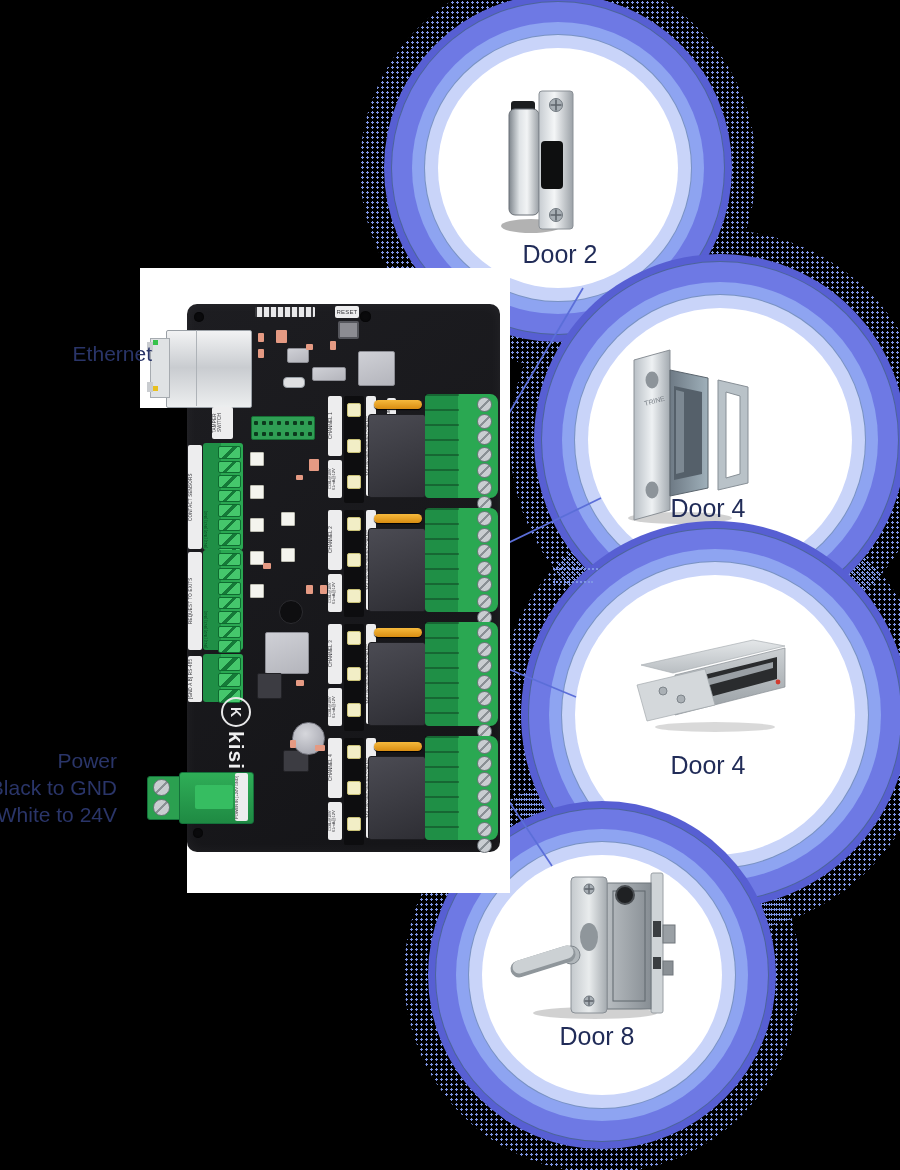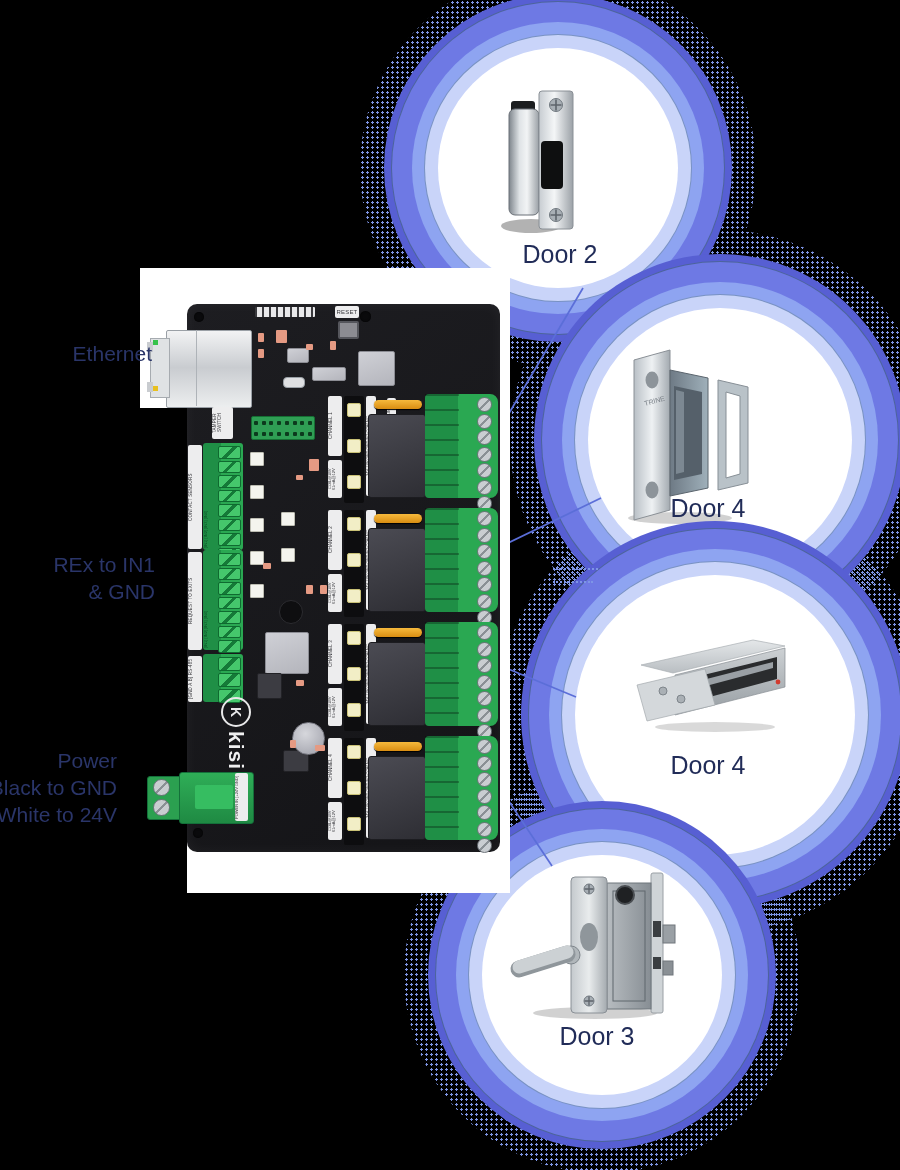--- a/index.html
+++ b/index.html
@@ -206,21 +206,21 @@
     <rect x="66" y="12" width="36" height="136" rx="4" fill="url(#q1)" stroke="#8a9096"></rect>
     <circle cx="84" cy="24" r="5" fill="#a8afb5" stroke="#70787f"></circle>
     <path d="M79.5 24h9M84 19.5v9" stroke="#5d646b" stroke-width="1.3"></path>
     <circle cx="84" cy="136" r="5" fill="#a8afb5" stroke="#70787f"></circle>
     <path d="M79.5 136h9M84 131.5v9" stroke="#5d646b" stroke-width="1.3"></path>
     <ellipse cx="84" cy="72" rx="9" ry="14" fill="#8f969b"></ellipse>
     <circle cx="66" cy="90" r="9" fill="#b0b6ba" stroke="#7e858b"></circle>
     <line x1="14" y1="104" x2="62" y2="89" stroke="#8f969b" stroke-width="17" stroke-linecap="round"></line>
     <line x1="14" y1="102" x2="62" y2="87" stroke="#ccd1d4" stroke-width="13" stroke-linecap="round"></line>
   </svg>
-  <div class="door-label">Door 3</div>
+  <div class="door-label">Door 8</div>
 </div>
 
 <div class="dotline" style="left:553px;top:568px;width:45px"></div>
 <div class="dotline" style="left:553px;top:581px;width:40px"></div>
 
 <svg class="abs" style="left:0;top:0" width="900" height="1170" viewBox="0 0 900 1170">
   <line x1="508" y1="415" x2="583" y2="288" stroke="#5b6ed8" stroke-width="1.7"></line>
   <line x1="504" y1="545" x2="601" y2="498" stroke="#5b6ed8" stroke-width="1.7"></line>
   <line x1="506" y1="668" x2="576" y2="697" stroke="#5b6ed8" stroke-width="1.7"></line>
   <line x1="506" y1="797" x2="552" y2="866" stroke="#5b6ed8" stroke-width="1.7"></line>
@@ -454,22 +454,18 @@
           <div class="screw"></div>
           <div class="screw"></div>
           <div class="screw"></div>
           <div class="screw"></div>
           <div class="screw"></div>
         </div>
     </div>
   </div>
 
   <div class="anno" style="right:748px;top:340px">Ethernet</div>
-  <div class="anno" style="right:745px;top:551px">
-    <div>REx to IN1</div>
-    <div>&amp; GND</div>
-  </div>
   <div class="anno" style="right:783px;top:747px">
     <div>Power</div>
     <div>Black to GND</div>
     <div>White to 24V</div>
   </div>
 </div>
 
 </body></html>

